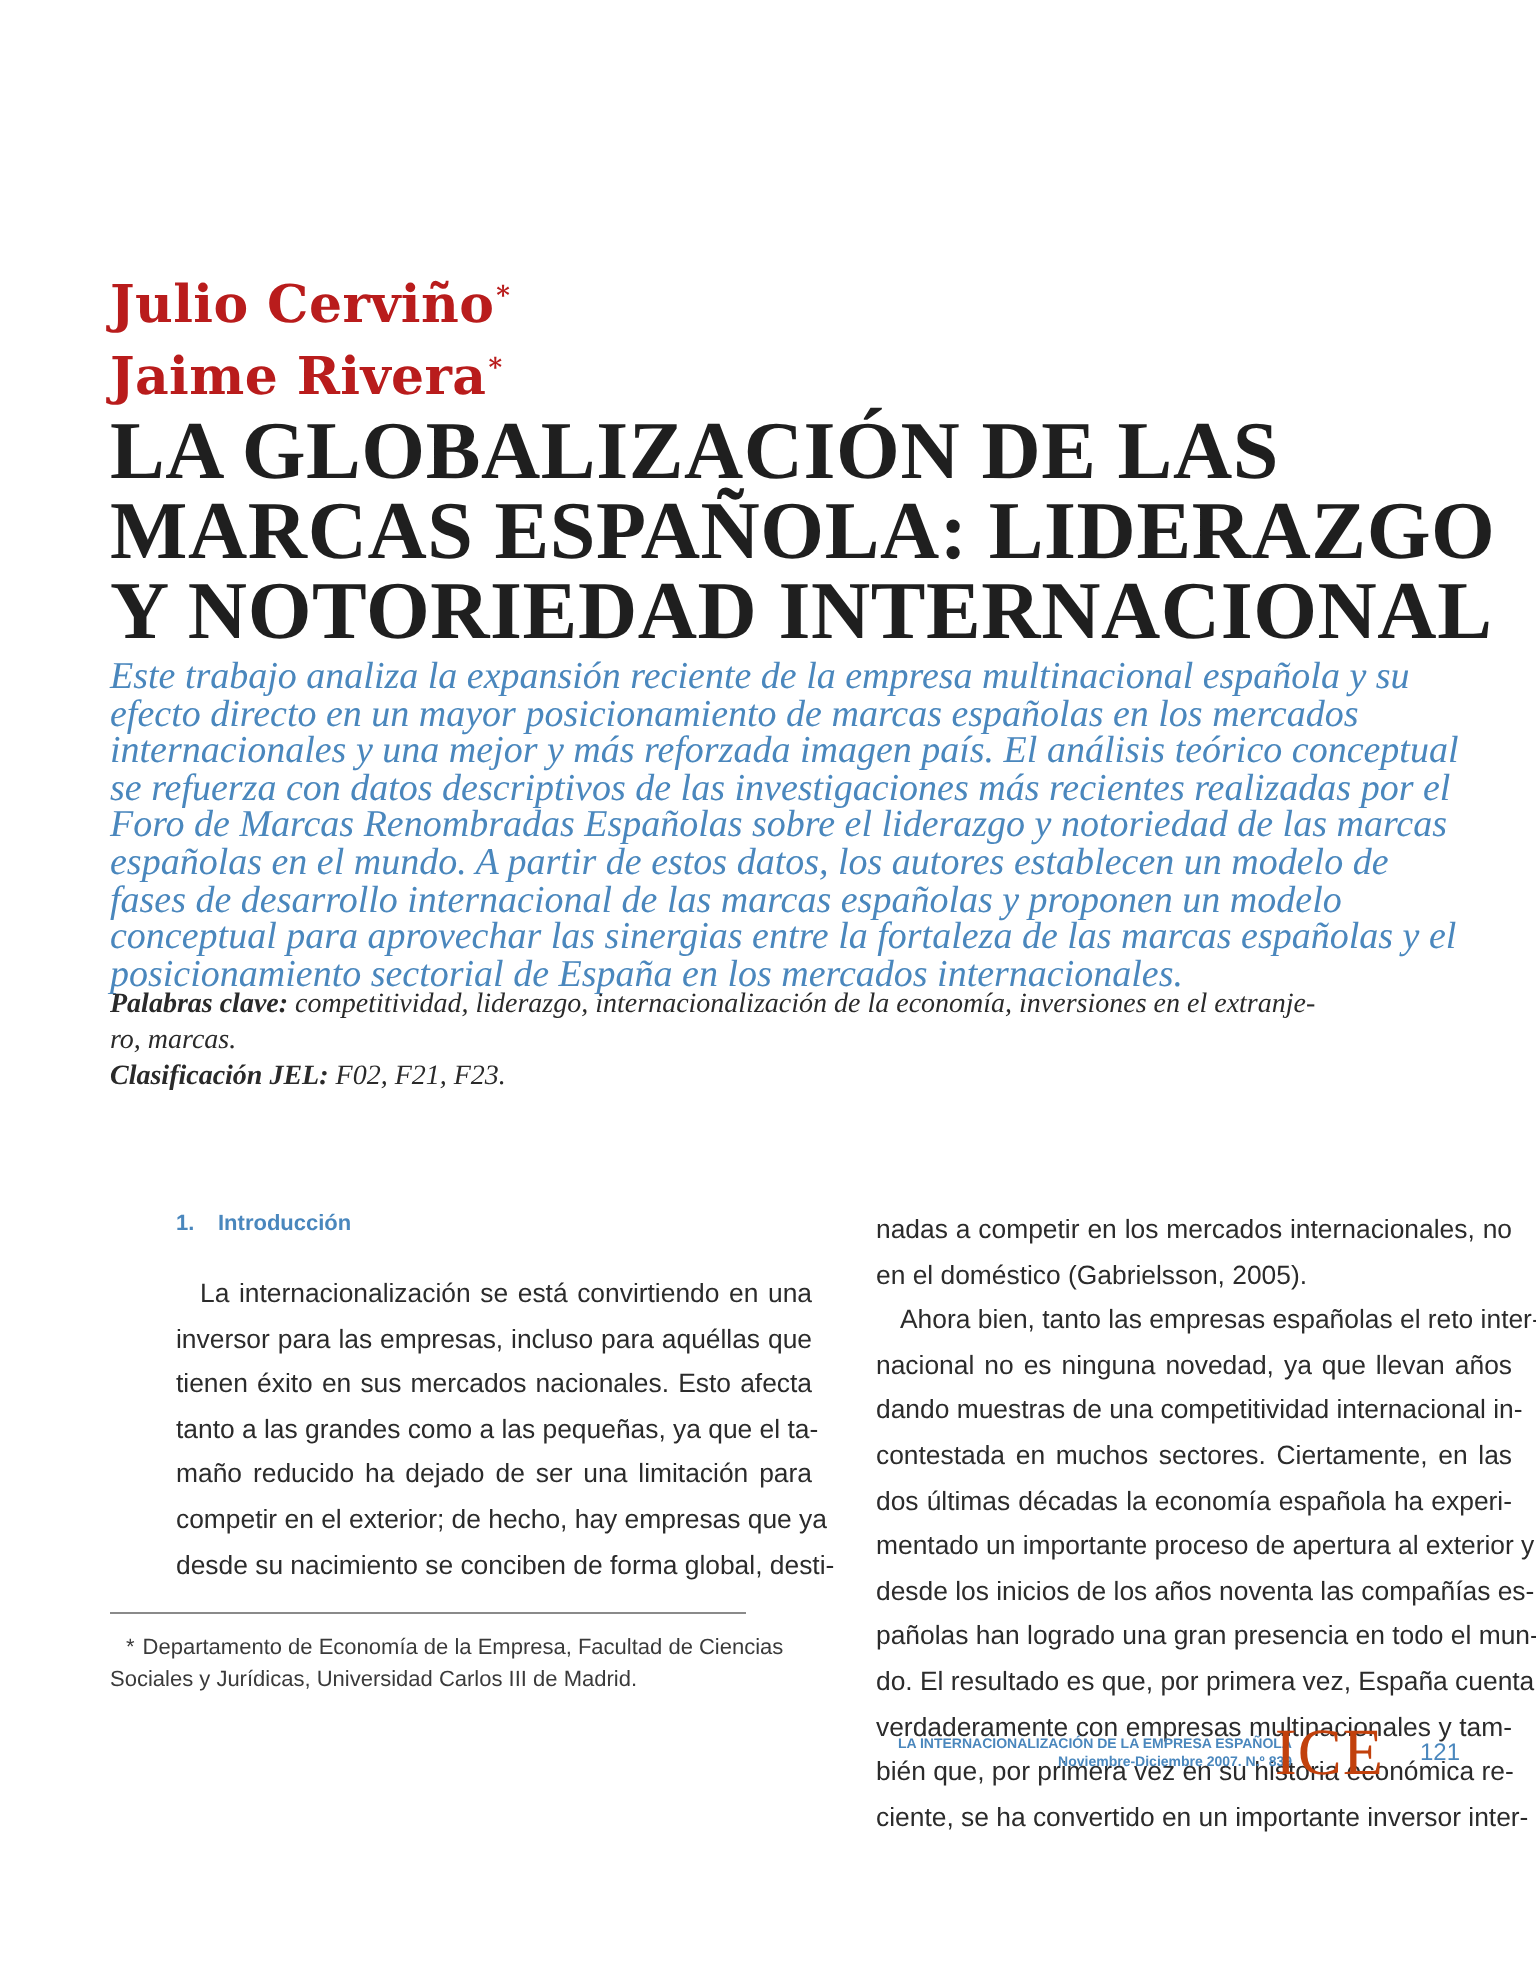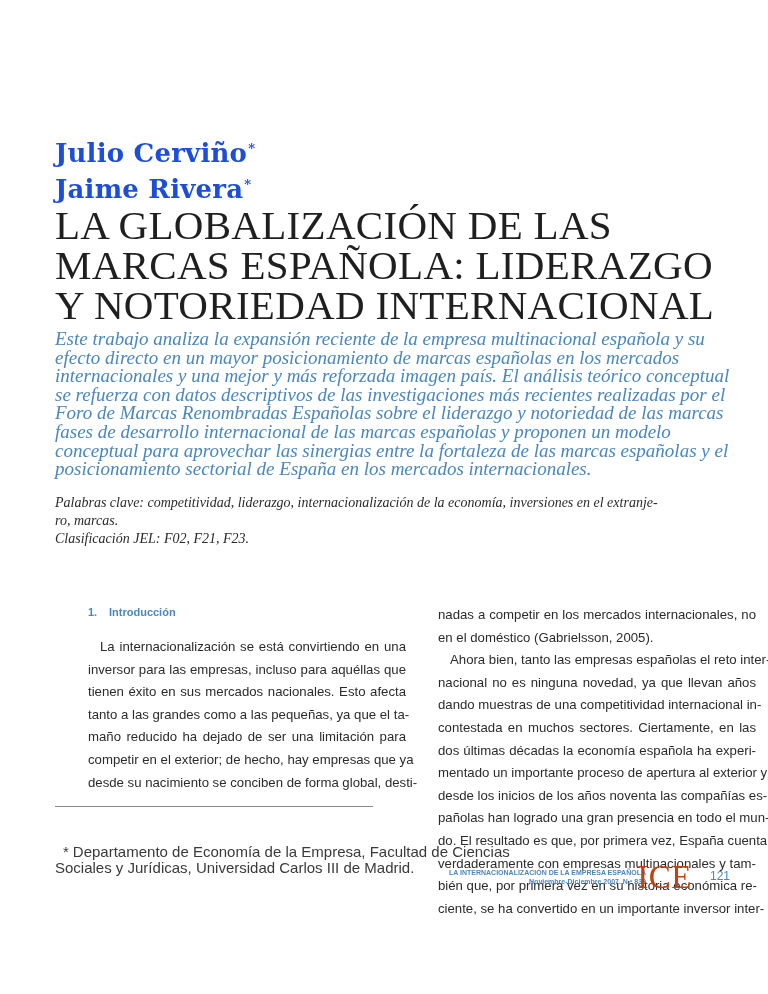--- a/index.html
+++ b/index.html
@@ -1,63 +1,63 @@
 <!DOCTYPE html>
 <html><head>
   <meta charset="utf-8">
   <style>
     * { margin: 0; padding: 0; box-sizing: border-box; }
     html, body { width: 768px; height: 994px; background: #ffffff; overflow: hidden; }
     body { position: relative; font-family: "Liberation Sans", sans-serif; color: #1a1a1a; }
 
     .authors { position: absolute; left: 55px; top: 133px; }
     .author {
-      font-family: "DejaVu Serif", serif; font-weight: bold; color: #1d4ed8;
+      font-family: "DejaVu Serif", serif; font-weight: bold; color: #b91c1c;
       font-size: 26px; line-height: 32px; letter-spacing: 0.2px;
     }
     .author .star { font-size: 13px; vertical-align: 9px; margin-left: 1px; }
 
     .title {
       position: absolute; left: 55px; top: 205px; width: 700px;
-      font-family: "Liberation Serif", serif; font-weight: normal; color: #1f1f1f;
+      font-family: "Liberation Serif", serif; font-weight: bold; color: #1f1f1f;
       font-size: 41px; line-height: 40px; letter-spacing: 0.3px;
     }
     .title span { display: block; white-space: nowrap; }
 
     .abstract {
       position: absolute; left: 55px; top: 330px; width: 680px;
       font-family: "Liberation Serif", serif; font-style: italic; color: #4a87bd;
       font-size: 19px; line-height: 18.6px;
     }
     .abstract span { display: block; white-space: nowrap; }
 
     .keywords {
       position: absolute; left: 55px; top: 494px; width: 660px;
       font-family: "Liberation Serif", serif; font-style: italic; color: #2a2a2a;
       font-size: 14px; line-height: 18px;
     }
-    .keywords b { font-weight: normal; }
+    .keywords b { font-weight: bold; }
     .keywords .line { display: block; white-space: nowrap; }
 
     .col { position: absolute; width: 318px; font-size: 13.2px; line-height: 22.6px; color: #2b2b2b; margin-left: 33px; }
     .col-left { left: 55px; top: 605px; }
     .col-right { left: 405px; top: 604px; }
     .col .line { display: block; white-space: nowrap; text-align: justify; text-align-last: justify; }
     .col .line.last { text-align-last: left; }
     .col .line.indent { padding-left: 12px; }
 
     .section-heading {
       font-size: 11px; font-weight: bold; color: #4a87bd; line-height: 14px; margin-bottom: 17px;
     }
     .section-heading .num { display: inline-block; width: 21px; }
 
     .footnote-rule { position: absolute; left: 55px; top: 806px; width: 318px; height: 1px; background: #8a8a8a; }
     .footnote {
-      position: absolute; left: 55px; top: 844px; width: 318px;
-      font-size: 15px; line-height: 16px; color: #3a3a3a;
+      position: absolute; left: 55px; top: 816px; width: 318px;
+      font-size: 11px; line-height: 16px; color: #3a3a3a;
     }
     .footnote .line { display: block; white-space: nowrap; }
     .footnote .star { padding-left: 8px; padding-right: 4px; }
 
     .footer { position: absolute; left: 470px; top: 866px; width: 260px; height: 30px; }
     .footer .journal-text {
       position: absolute; right: 84px; top: 2px; text-align: right; color: #4a87bd;
       font-size: 7px; font-weight: bold; line-height: 9px; white-space: nowrap;
     }
     .footer .logo {
@@ -81,20 +81,21 @@
   <span>MARCAS ESPAÑOLA: LIDERAZGO</span>
   <span>Y NOTORIEDAD INTERNACIONAL</span>
 </h1>
 
 <div class="abstract">
   <span>Este trabajo analiza la expansión reciente de la empresa multinacional española y su</span>
   <span>efecto directo en un mayor posicionamiento de marcas españolas en los mercados</span>
   <span>internacionales y una mejor y más reforzada imagen país. El análisis teórico conceptual</span>
   <span>se refuerza con datos descriptivos de las investigaciones más recientes realizadas por el</span>
   <span>Foro de Marcas Renombradas Españolas sobre el liderazgo y notoriedad de las marcas</span>
+  <span>españolas en el mundo. A partir de estos datos, los autores establecen un modelo de</span>
   <span>fases de desarrollo internacional de las marcas españolas y proponen un modelo</span>
   <span>conceptual para aprovechar las sinergias entre la fortaleza de las marcas españolas y el</span>
   <span>posicionamiento sectorial de España en los mercados internacionales.</span>
 </div>
 
 <div class="keywords">
   <span class="line"><b>Palabras clave:</b><span> competitividad, liderazgo, internacionalización de la economía, inversiones en el extranje-</span></span>
   <span class="line">ro, marcas.</span>
   <span class="line"><b>Clasificación JEL:</b><span> F02, F21, F23.</span></span>
 </div>

